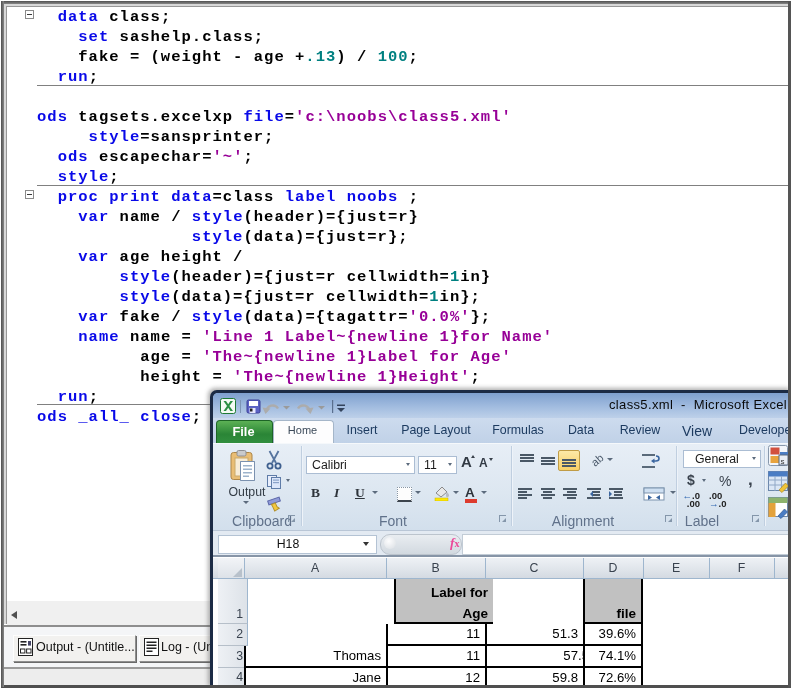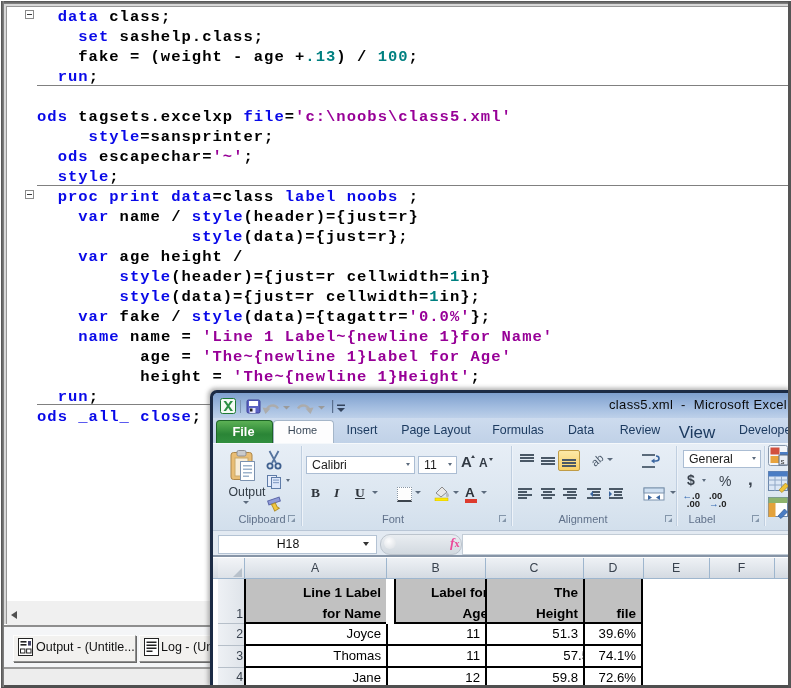--- a/index.html
+++ b/index.html
@@ -10,21 +10,21 @@
 .code{position:absolute;left:37px;white-space:pre;
   font-family:"Liberation Mono",monospace;font-weight:bold;font-size:15.5px;
   line-height:20px;height:20px;color:#000;letter-spacing:1.02px;}
 .k{color:#0909e8;}
 .s{color:#970097;}
 .n{color:#008080;}
 .sep{position:absolute;height:1px;background:#808080;}
 .fold{position:absolute;left:25px;width:7px;height:7px;border:1px solid #8a8a8a;background:#fff;}
 .fold:before{content:"";position:absolute;left:1px;right:1px;top:2.6px;height:1.6px;background:#3a3a3a;}
 
-.lbl{color:#60718a;font-size:11px;}
+.lbl{color:#60718a;font-size:14px;}
 .combo{position:absolute;background:#fff;border:1px solid #abbdd3;font-size:12.3px;color:#1c1c1c;line-height:16px;}
 .cdn{position:absolute;right:4px;top:6px;width:0;height:0;border:2.8px solid transparent;border-top:3.4px solid #5c6b7d;}
 .alico{position:absolute;width:14px;height:13px;}
 .alico i{position:absolute;left:0;width:14px;height:1.8px;background:#4a5866;}
 .launch{position:absolute;width:6px;height:6px;border-left:1px solid #8496aa;border-top:1px solid #8496aa;}
 .launch:after{content:"";position:absolute;right:0;bottom:0;width:0;height:0;border:2px solid transparent;border-bottom:2.6px solid #8496aa;border-right:2.6px solid #8496aa;}
 .colhd{position:absolute;top:1px;height:20px;text-align:center;font-size:12.3px;color:#39424e;line-height:20px;border-right:1px solid #9eb6ce;}
 .rowhd{position:absolute;left:5px;width:25px;background:linear-gradient(90deg,#eef1f5,#dde2e8);border-right:1px solid #9eb6ce;border-bottom:1px solid #b6bfc9;text-align:right;padding-right:4px;font-size:12.3px;color:#39424e;overflow:hidden;}
 .hc{position:absolute;background:#c1c1c1;border-left:2px solid #000;border-bottom:2px solid #000;font-size:13.5px;font-weight:bold;color:#000;text-align:right;}
 .hc span{position:absolute;right:5px;bottom:-2px;white-space:pre-line;line-height:20.5px;text-align:right;width:200px;}
@@ -131,21 +131,21 @@
   <div class="abs" style="left:6px;top:30px;width:55px;height:24px;border-radius:4px 4px 0 0;background:linear-gradient(#5cb155,#2a8536 55%,#339141);border:1px solid #1d6426;border-bottom:none;"></div>
   <div class="abs" style="left:6px;top:34px;width:55px;text-align:center;font-size:12.8px;font-weight:bold;color:#fff;">File</div>
 
   <div class="abs" style="left:63px;top:30px;width:59px;height:24px;border-radius:4px 4px 0 0;background:#fdfdfe;border:1px solid #a5b6c9;border-bottom:none;"></div>
   <div class="abs" style="left:63px;top:34px;width:59px;text-align:center;font-size:11px;color:#3c4a5a;">Home</div>
   <div class="abs" style="left:122px;top:33px;width:60px;text-align:center;font-size:12.4px;color:#1d3b60;">Insert</div>
   <div class="abs" style="left:182px;top:33px;width:88px;text-align:center;font-size:12.4px;color:#1d3b60;white-space:nowrap">Page Layout</div>
   <div class="abs" style="left:274px;top:33px;width:68px;text-align:center;font-size:12.4px;color:#1d3b60;">Formulas</div>
   <div class="abs" style="left:342px;top:33px;width:58px;text-align:center;font-size:12.4px;color:#1d3b60;">Data</div>
   <div class="abs" style="left:400px;top:33px;width:60px;text-align:center;font-size:12.4px;color:#1d3b60;">Review</div>
-  <div class="abs" style="left:458px;top:33px;width:58px;text-align:center;font-size:17px;color:#1d3b60;">View</div>
+  <div class="abs" style="left:458px;top:33px;width:58px;text-align:center;font-size:14px;color:#1d3b60;">View</div>
   <div class="abs" style="left:529px;top:33px;width:80px;text-align:left;font-size:12.4px;color:#1d3b60;">Developer</div>
 
   <div id="ribbon" class="abs" style="left:3px;top:53px;width:578px;height:88px;background:linear-gradient(#e7eef6,#dde7f1 55%,#d2dfec);border-top:1px solid #f5f8fb;"></div>
 
   <div class="abs" style="left:91px;top:56px;width:1px;height:80px;background:#c0cfe0;border-right:1px solid #eef3f9"></div>
   <div class="abs" style="left:301px;top:56px;width:1px;height:80px;background:#c0cfe0;border-right:1px solid #eef3f9"></div>
   <div class="abs" style="left:466px;top:56px;width:1px;height:80px;background:#c0cfe0;border-right:1px solid #eef3f9"></div>
   <div class="abs" style="left:554px;top:56px;width:1px;height:80px;background:#c0cfe0;border-right:1px solid #eef3f9"></div>
 
   <div class="abs lbl" style="left:12px;top:123px;width:80px;text-align:center">Clipboard</div>
@@ -266,21 +266,21 @@
     <polygon points="13.5,5.5 13.5,10.5 10,8" fill="#3b66a0"></polygon>
   </svg>
   <svg class="abs" style="left:433px;top:96px" width="26" height="17" viewBox="0 0 26 17">
     <rect x="1" y="2" width="20" height="12" fill="#fff" stroke="#7c93ad"></rect>
     <rect x="1" y="2" width="20" height="5" fill="#cfe0f2" stroke="#7c93ad"></rect>
     <polygon points="5,9 5,14 9,11.5" fill="#3b66a0"></polygon>
     <polygon points="17,9 17,14 13,11.5" fill="#3b66a0"></polygon>
   </svg>
   <div class="abs" style="left:460px;top:101px;width:0;height:0;border:3px solid transparent;border-top:3.6px solid #5c6b7d;"></div>
 
-  <div class="combo" style="left:473px;top:60px;width:76px;height:16px"><span style="padding-left:5px">General</span><span class="cdn"></span></div>
+  <div class="combo" style="left:473px;top:60px;width:76px;height:16px"><span style="padding-left:11px">General</span><span class="cdn"></span></div>
   <div class="abs" style="left:477px;top:82px;font-size:14px;font-weight:bold;color:#39424d">$</div>
   <div class="abs" style="left:492px;top:89px;width:0;height:0;border:2.8px solid transparent;border-top:3.4px solid #5c6b7d;"></div>
   <div class="abs" style="left:509px;top:83px;font-size:14px;color:#39424d">%</div>
   <div class="abs" style="left:538px;top:80px;font-size:17px;font-weight:bold;color:#39424d">,</div>
   <div class="abs" style="left:470px;top:102px;font-size:9.5px;font-weight:bold;color:#222;line-height:8px;text-align:right;width:20px"><span style="color:#2e66b0">←</span>.0<br>.00</div>
   <div class="abs" style="left:499px;top:102px;font-size:9.5px;font-weight:bold;color:#222;line-height:8px;text-align:left;width:22px">.00<br><span style="color:#2e66b0">→</span>.0</div>
 
   <svg class="abs" style="left:558px;top:55px" width="21" height="86" viewBox="0 0 21 86">
     <g>
       <rect x="0.5" y="0.5" width="19" height="20" rx="2" fill="#f3f6fa" stroke="#8898ac"></rect>
@@ -328,37 +328,26 @@
     <div class="colhd" style="left:370px;width:60px">D</div>
     <div class="colhd" style="left:430px;width:66px">E</div>
     <div class="colhd" style="left:496px;width:65px">F</div>
     <div class="colhd" style="left:561px;width:17px"></div>
 
     <div class="rowhd" style="top:22px;height:44px;line-height:70px;">1</div>
     <div class="rowhd" style="top:67px;height:21px;line-height:20px;">2</div>
     <div class="rowhd" style="top:89px;height:21px;line-height:20px;">3</div>
     <div class="rowhd" style="top:111px;height:20px;line-height:19px;">4</div>
 
-    <div class="hc" style="left:31px;top:22px;width:140px;height:43px;">
-        <span>Line 1 Label
-for Name</span>
-      </div>
     <div class="hc" style="left:173px;top:22px;width:97px;height:43px;margin-left:8px;">
         <span>Label for
 Age</span>
       </div>
-    <div class="hc" style="left:272px;top:22px;width:96px;height:43px;">
-        <span>The
-Height</span>
-      </div>
     <div class="hc" style="left:370px;top:22px;width:56px;height:43px;border-right:2px solid #000;">
         <span>file</span>
-      </div>
-    <div class="dc" style="left:31px;top:67px;width:140px;height:20px;">
-        <span>Joyce</span>
       </div>
     <div class="dc" style="left:173px;top:67px;width:97px;height:20px;">
         <span>11</span>
       </div>
     <div class="dc" style="left:272px;top:67px;width:96px;height:20px;">
         <span>51.3</span>
       </div>
     <div class="dc" style="left:370px;top:67px;width:56px;height:20px;border-right:2px solid #000;">
         <span>39.6%</span>
       </div>

